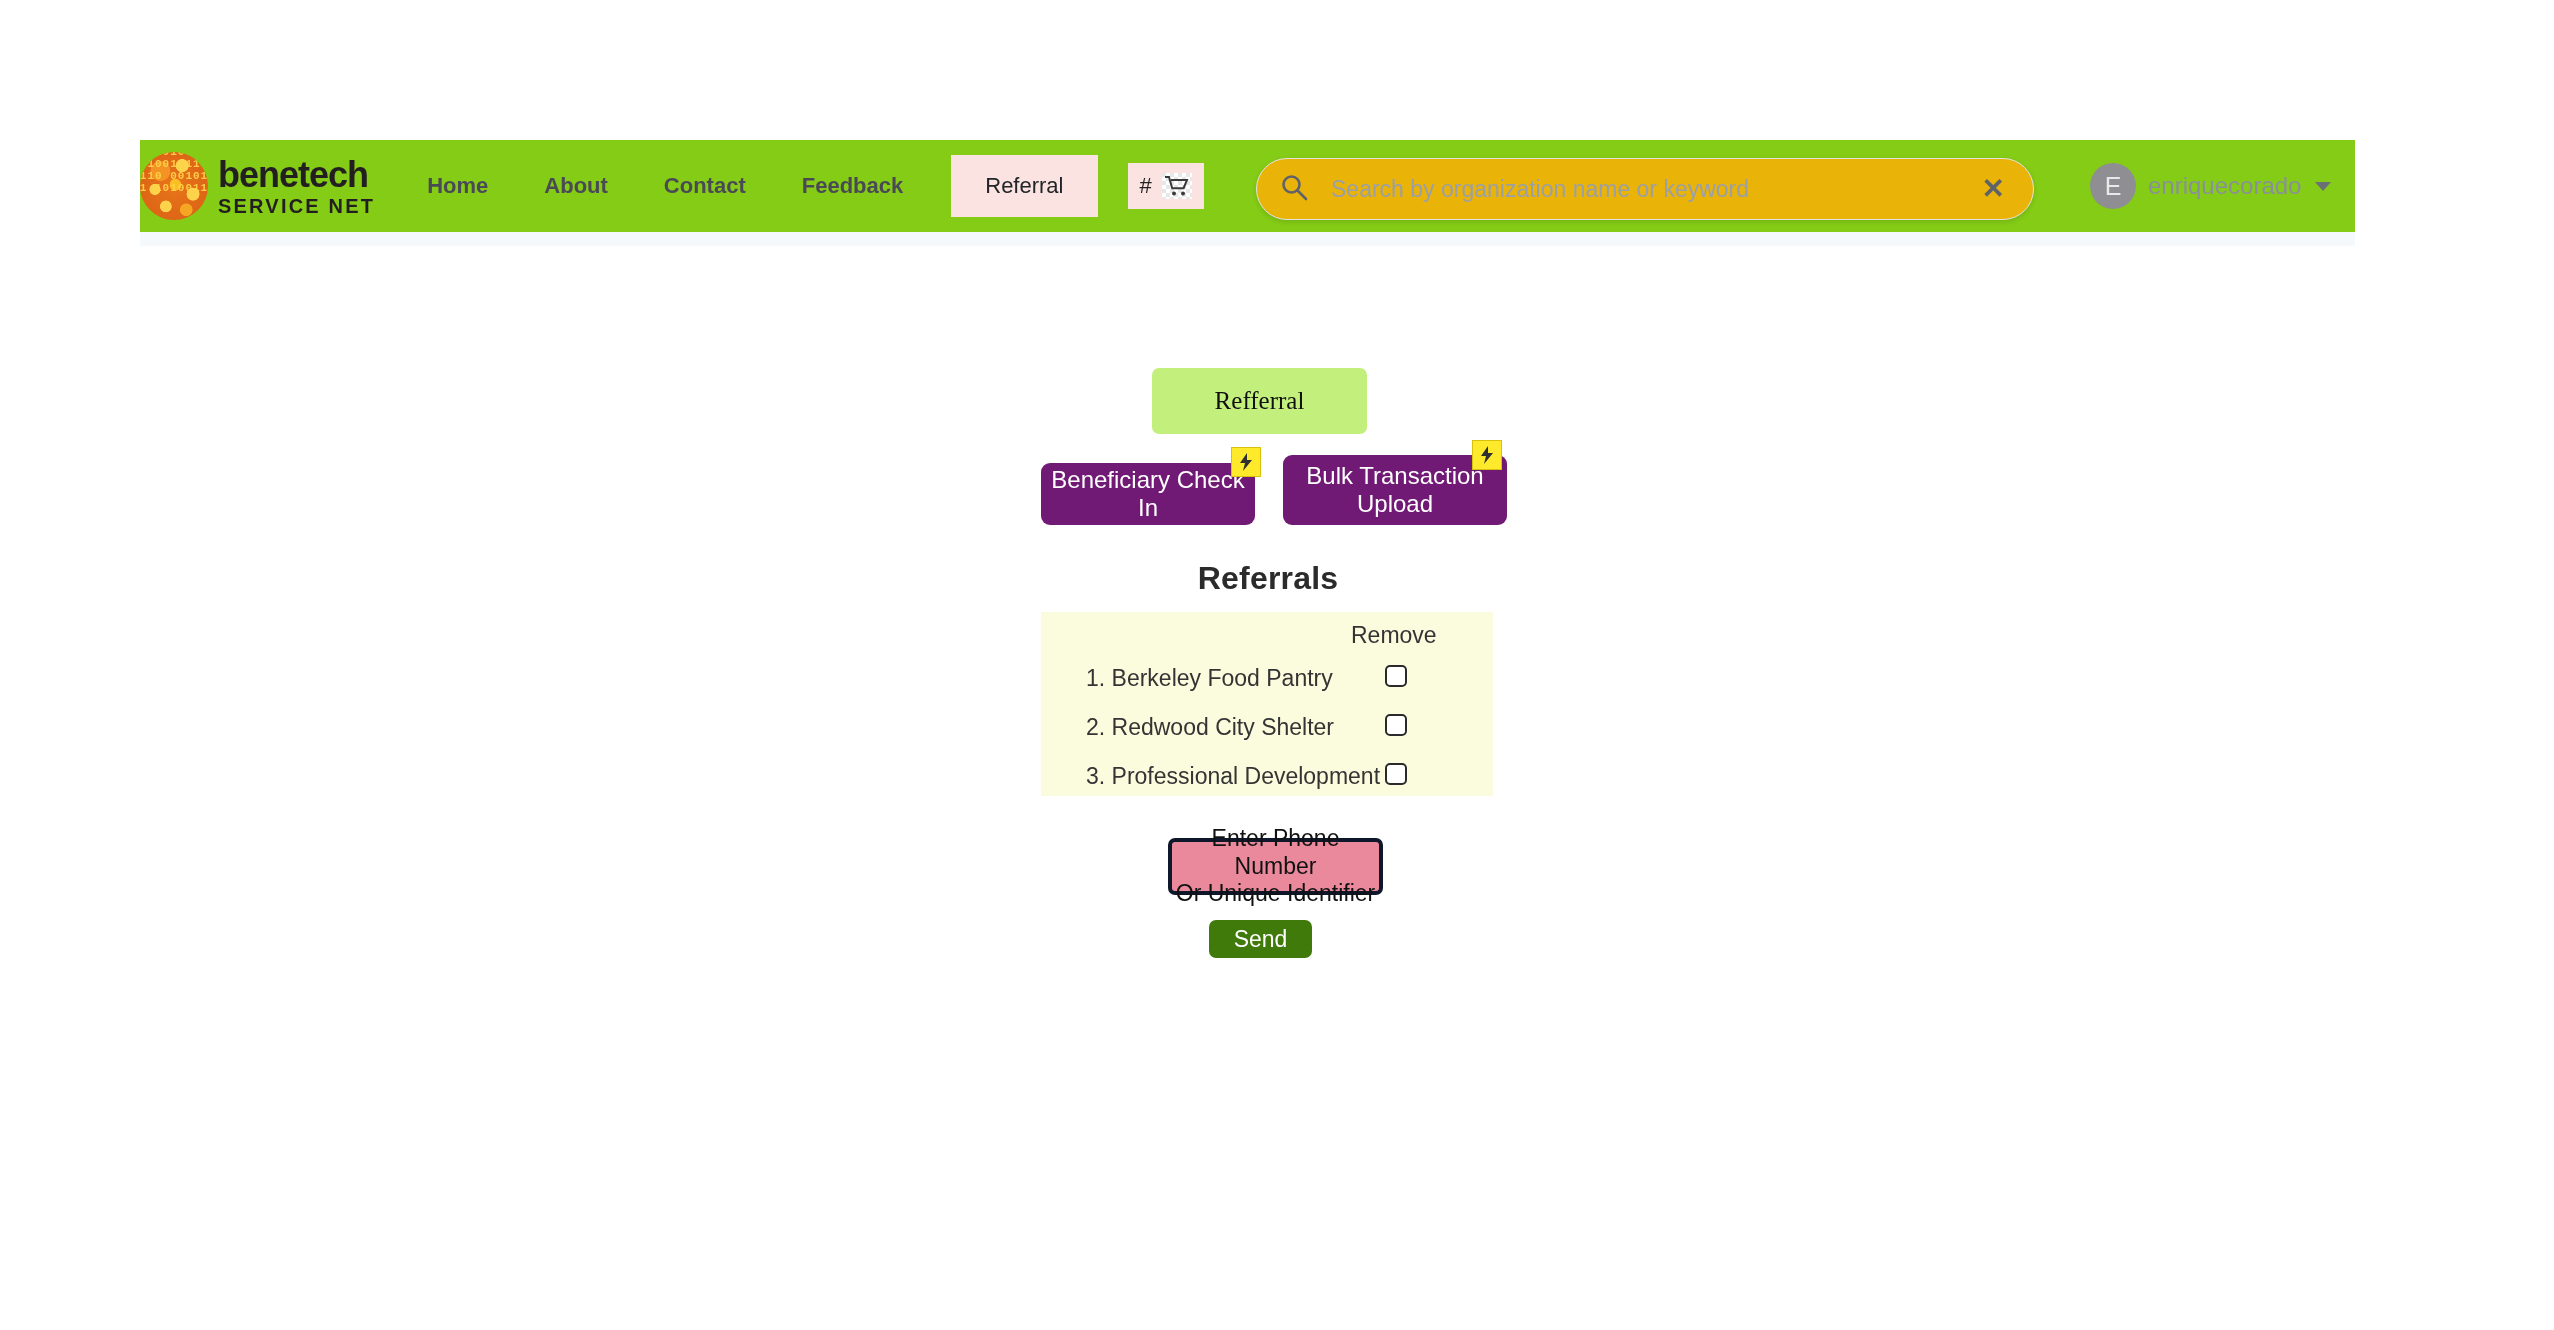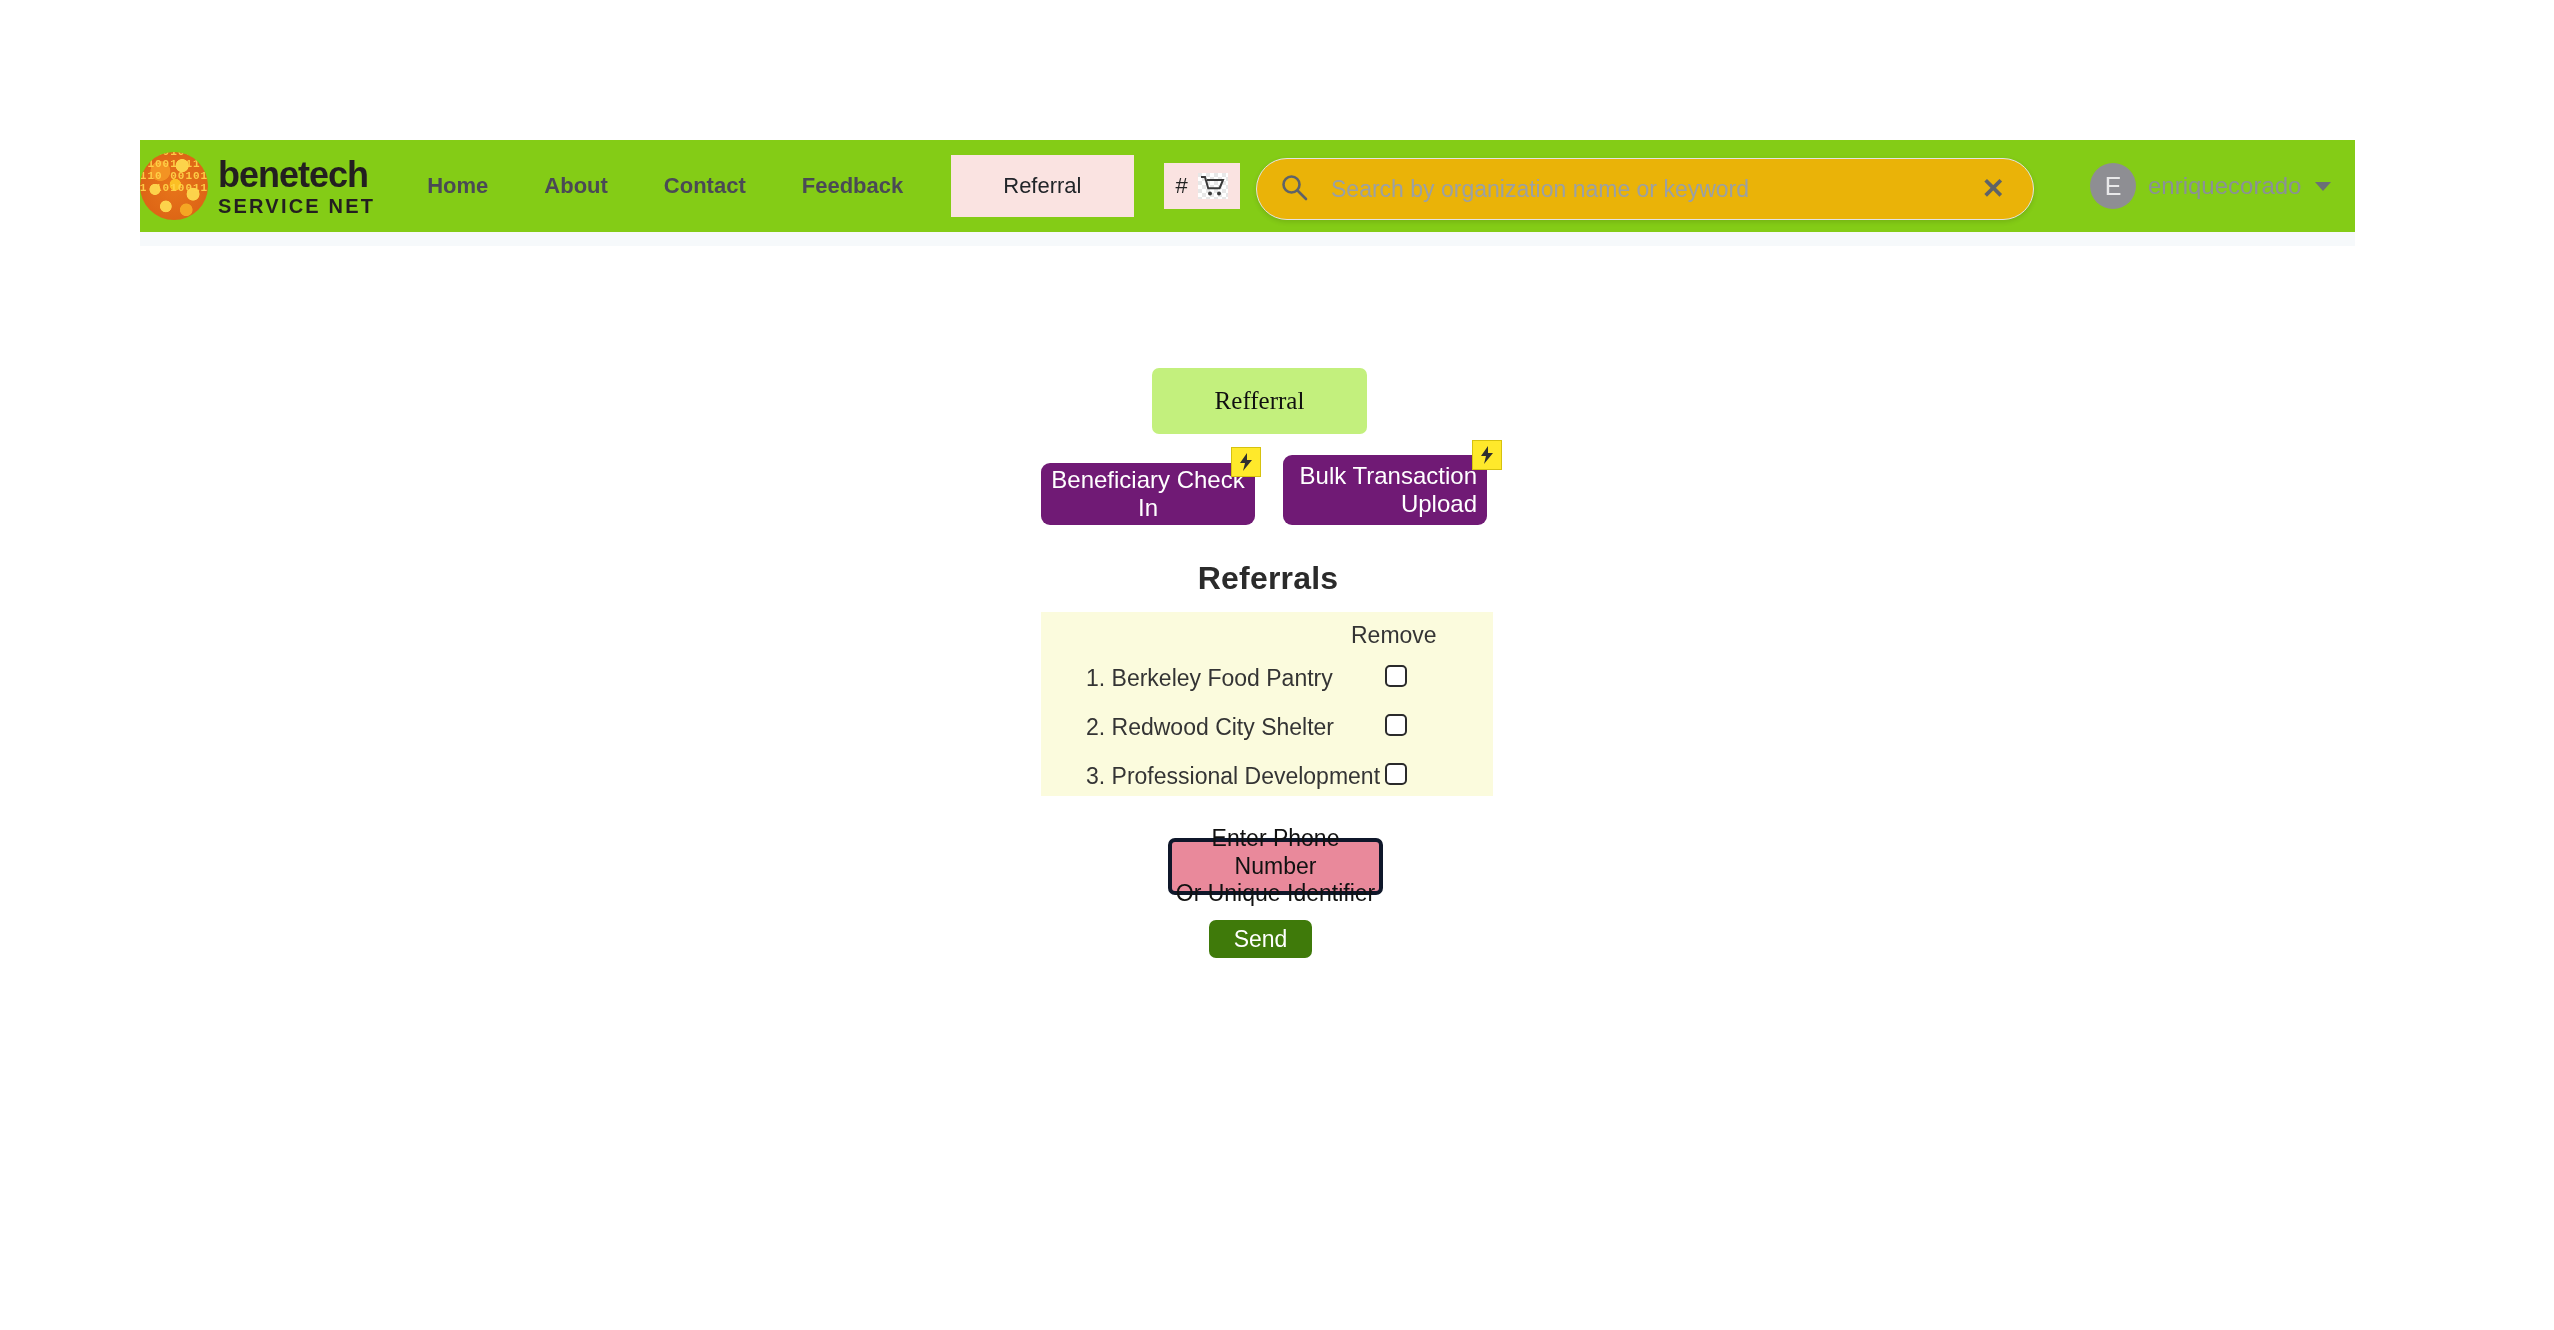--- a/index.html
+++ b/index.html
@@ -80,21 +80,21 @@
     color: #4a4a55;
     padding: 10px 20px;
     text-decoration: none;
     white-space: nowrap;
     cursor: pointer;
   }
   .nav-link.active-tab {
     background: #fae3e1;
     font-weight: 400;
     color: #212529;
-    padding: 18px 52px;
+    padding: 18px 34px;
     margin-left: 12px;
   }
   .nav-misc {
     background: #fae3e1;
     display: flex;
     align-items: center;
     gap: 10px;
     padding: 10px 12px;
     margin-left: 14px;
     cursor: pointer;
@@ -197,21 +197,21 @@
     background: #701a75;
     border: 0; border-radius: 9px;
     color: #ffffff;
     font-family: "Liberation Sans", sans-serif;
     font-size: 24px;
     line-height: 1.18;
     cursor: pointer;
     padding: 0 10px;
   }
   .chip-checkin { left: 1041px; top: 463px; width: 214px; height: 62px; }
-  .chip-bulk    { left: 1283px; top: 455px; width: 204px; height: 70px; text-align: right; }
+  .chip-bulk    { left: 1283px; top: 455px; width: 224px; height: 70px; }
 
   .bolt-badge {
     position: absolute;
     width: 30px; height: 30px;
     background: #ffe92b;
     border: 1px solid #d6c20e;
     display: flex; align-items: center; justify-content: center;
   }
   .bolt-badge svg { display: block; }
 

